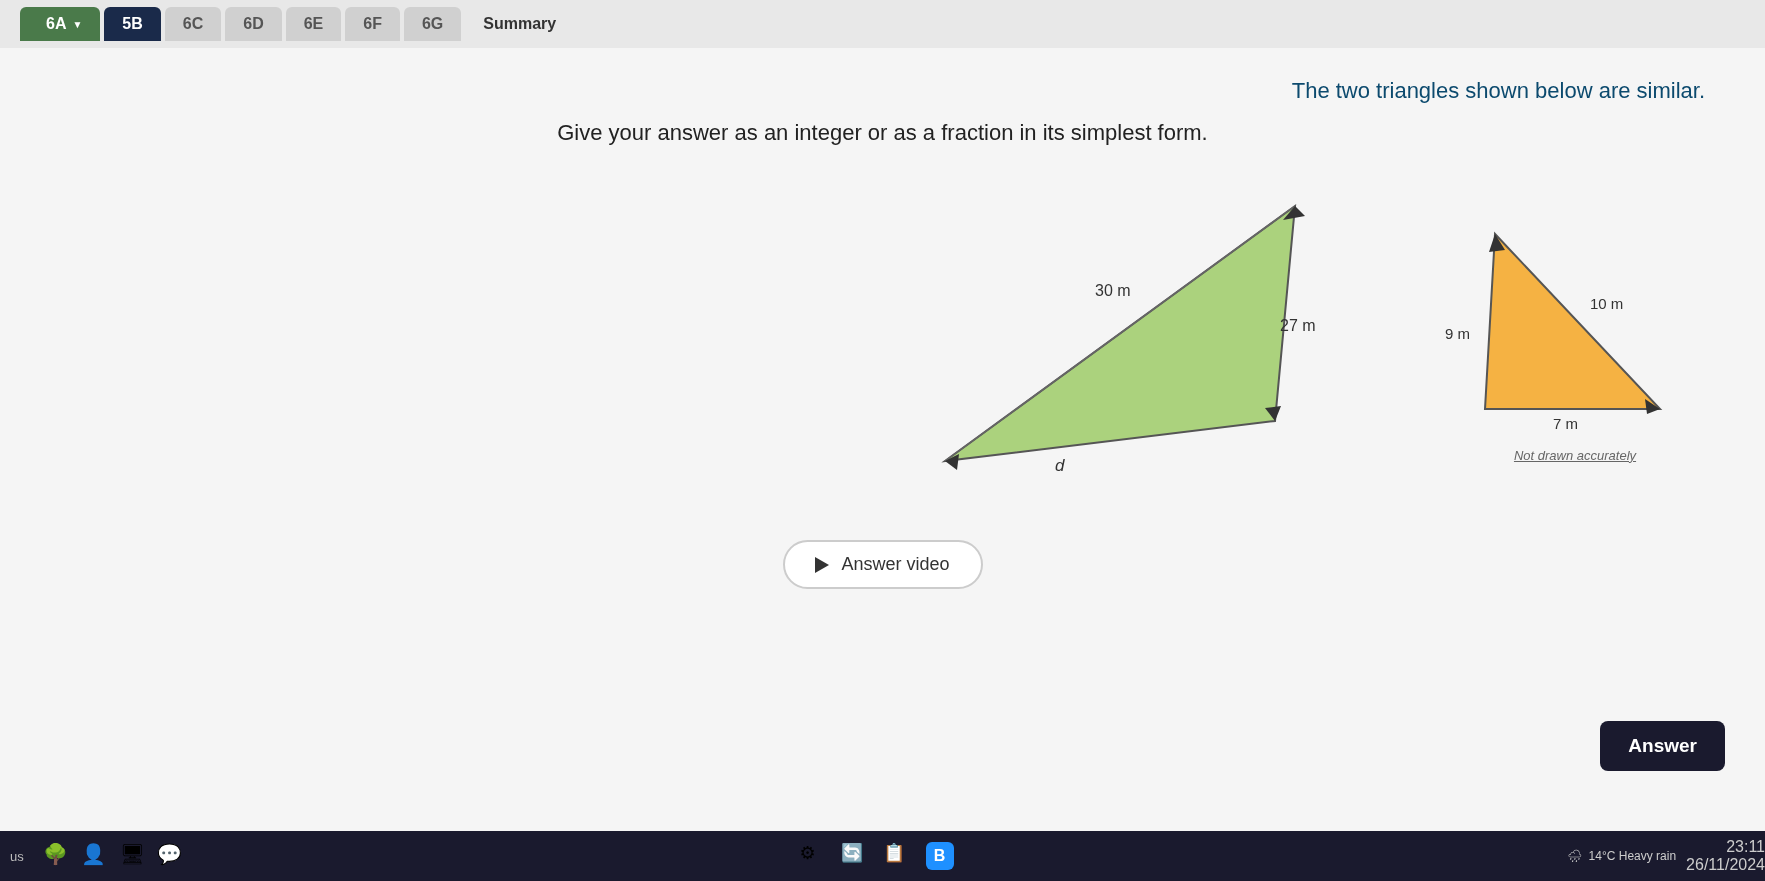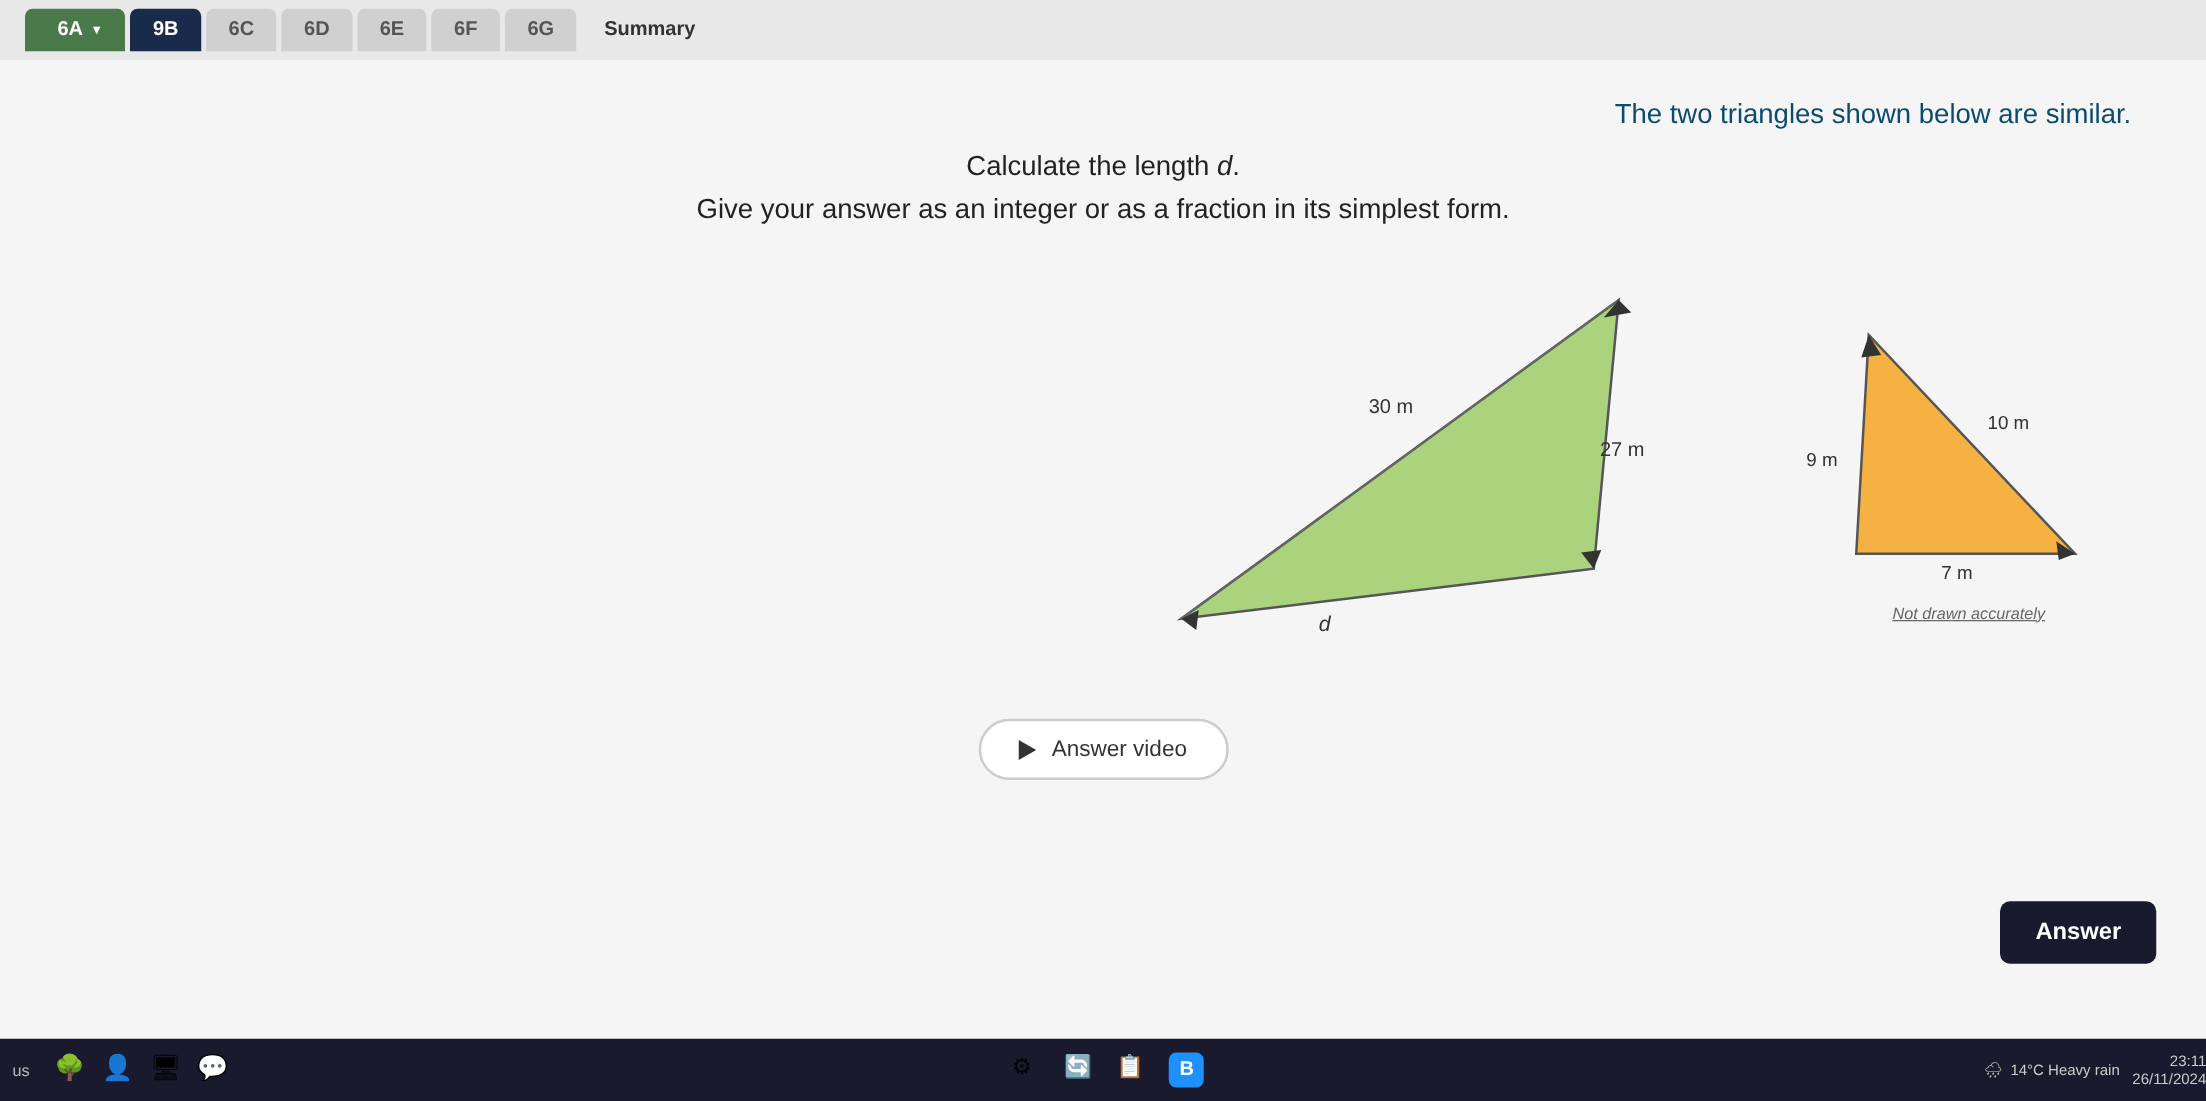--- a/index.html
+++ b/index.html
@@ -202,34 +202,34 @@
     .weather-info {
       color: #ccc;
       font-size: 12px;
       display: flex;
       align-items: center;
       gap: 6px;
     }
 
     .clock {
       color: #ccc;
-      font-size: 12px;
+      font-size: 16px;
       text-align: right;
     }
   </style>
 </head>
 <body>
 
 <div class="top-nav">
   <button class="nav-tab dropdown">
     <span>6A</span>
     <span style="font-size:10px;">▼</span>
   </button>
   <button class="nav-tab active">
-    <span>9B</span>
+    <span>5B</span>
   </button>
   <button class="nav-tab">
     <span>6C</span>
   </button>
   <button class="nav-tab">
     <span>6D</span>
   </button>
   <button class="nav-tab">
     <span>6E</span>
   </button>
@@ -240,23 +240,20 @@
     <span>6G</span>
   </button>
   <button class="nav-tab summary">
     <span>Summary</span>
   </button>
 </div>
 
 <div class="main-content">
   <p class="question-intro">The two triangles shown below are similar.</p>
 
-  <p class="question-body">
-    Calculate the length <em>d</em>.
-  </p>
   <p class="question-instruction">Give your answer as an integer or as a fraction in its simplest form.</p>
 
   <div class="triangles-container">
     <div class="svg-area">
       
       <svg width="500" height="320" viewBox="0 0 500 320">
 
         <polygon points="410,30 60,285 390,245" fill="#8bc34a" fill-opacity="0.7" stroke="#555" stroke-width="2"></polygon>
 
         <line x1="60" y1="285" x2="410" y2="30" stroke="#666" stroke-width="1.5"></line>

